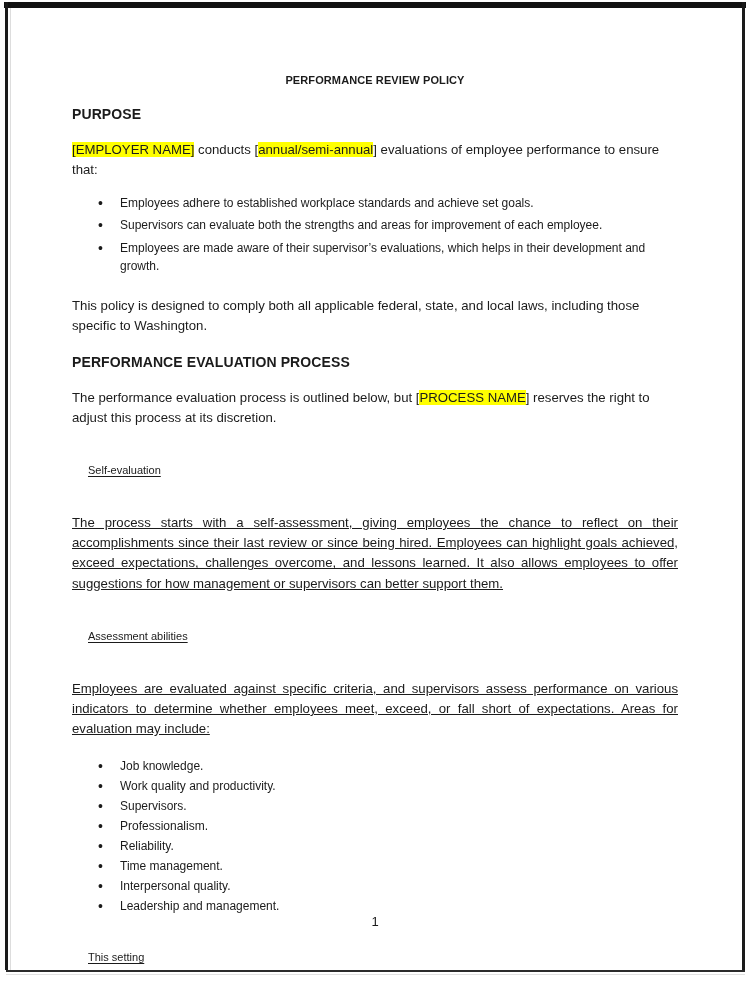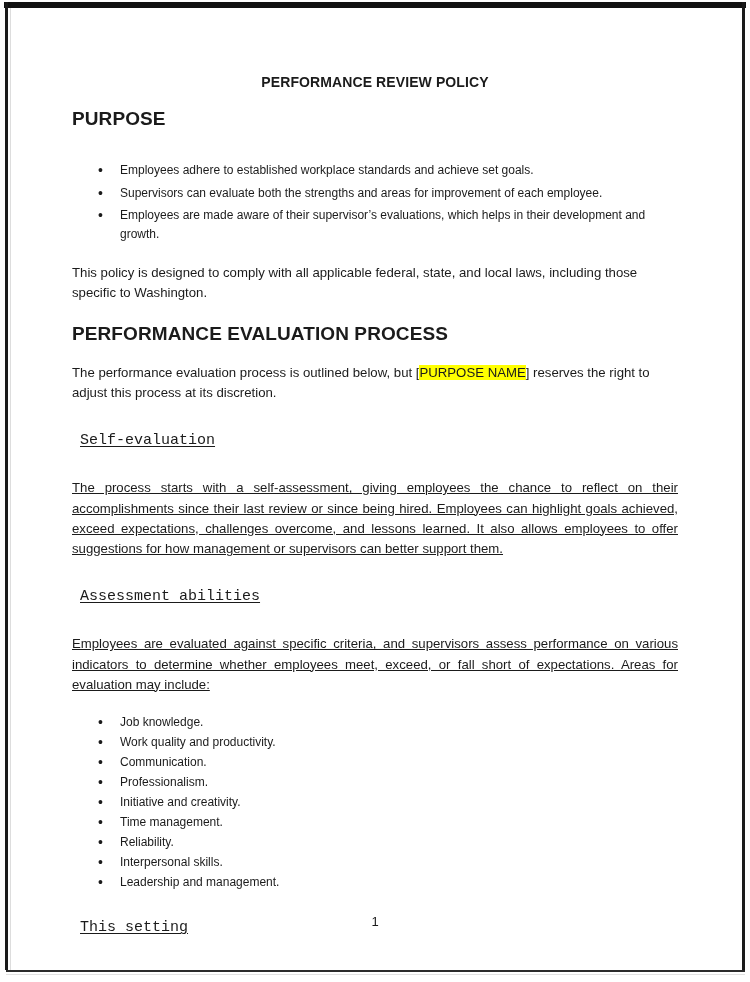--- a/index.html
+++ b/index.html
@@ -64,56 +64,55 @@
     position: absolute;
     left: 72px;
     top: 0;
     width: 606px;      
     height: 982px;
     color: #1b1b1b;
   }
 
   .doc-title {
     text-align: center;
+    font-size: 11px;
+    font-weight: bold;
+    letter-spacing: 0.1px;
+    margin: 0;
+    position: absolute;
+    top: 74px;
+    left: 0;
+    width: 606px;
+  }
+
+  .flow {
+    position: absolute;
+    top: 104px;
+    left: 0;
+    width: 606px;
+  }
+
+  h2.section-heading {
     font-size: 14px;
     font-weight: bold;
     letter-spacing: 0.1px;
-    margin: 0;
-    position: absolute;
-    top: 74px;
-    left: 0;
-    width: 606px;
-  }
-
-  .flow {
-    position: absolute;
-    top: 104px;
-    left: 0;
-    width: 606px;
-  }
-
-  h2.section-heading {
-    font-size: 19px;
-    font-weight: bold;
-    letter-spacing: 0.1px;
     margin: 0 0 0 0;
     padding: 0;
     line-height: 1.55;
   }
 
   h3.sub-heading {
-    font-size: 15px;
+    font-size: 11px;
     font-weight: normal;
     text-decoration: underline;
     text-underline-offset: 2px;
-    margin: 8px;
+    margin: 16px;
     padding: 0;
     line-height: 1.55;
     display: inline-block;
-    font-family: Liberation Mono, monospace;
   }
   .sub-heading-wrap { line-height: 1.55; }
 
   p.para {
     font-size: 13.2px;
     line-height: 1.53;
     margin: 0;
     padding: 0;
   }
   p.para.justify {
@@ -181,40 +180,41 @@
 
 <div class="doc">
 
   <div class="doc-title">PERFORMANCE REVIEW POLICY</div>
 
   <div class="flow">
 
     <h2 class="section-heading">PURPOSE</h2>
     <div class="gap-14"></div>
 
+    <p class="para"><mark class="hl">[EMPLOYER NAME]</mark><span> conducts [</span><mark class="hl">annual/semi-annual</mark><span>] evaluations of employee performance to ensure that:</span></p>
 
     <div class="gap-14"></div>
 
     <ul class="bullets">
       <li>Employees adhere to established workplace standards and achieve set goals.</li>
       <li>Supervisors can evaluate both the strengths and areas for improvement of each employee.</li>
       <li>Employees are made aware of their supervisor’s evaluations, which helps in their development and growth.</li>
     </ul>
 
     <div class="gap-16"></div>
 
-    <p class="para">This policy is designed to comply with all applicable federal, state, and local laws, including those specific to Washington.</p>
+    <p class="para">This policy is designed to comply both all applicable federal, state, and local laws, including those specific to Washington.</p>
 
     <div class="gap-16"></div>
 
     <h2 class="section-heading">PERFORMANCE EVALUATION PROCESS</h2>
 
     <div class="gap-14"></div>
 
-    <p class="para"><span>The performance evaluation process is outlined below, but [</span><mark class="hl">PURPOSE NAME</mark><span>] reserves the right to adjust this process at its discretion.</span></p>
+    <p class="para"><span>The performance evaluation process is outlined below, but [</span><mark class="hl">PROCESS NAME</mark><span>] reserves the right to adjust this process at its discretion.</span></p>
 
     <div class="gap-18"></div>
 
     <div class="sub-heading-wrap">
       <h3 class="sub-heading">Self-evaluation</h3>
     </div>
 
     <div class="gap-18"></div>
 
     <p class="para justify">The process starts with a self-assessment, giving employees the chance to reflect on their accomplishments since their last review or since being hired. Employees can highlight goals achieved, exceed expectations, challenges overcome, and lessons learned. It also allows employees to offer suggestions for how management or supervisors can better support them.</p>
@@ -227,26 +227,25 @@
 
     <div class="gap-18"></div>
 
     <p class="para justify">Employees are evaluated against specific criteria, and supervisors assess performance on various indicators to determine whether employees meet, exceed, or fall short of expectations. Areas for evaluation may include:</p>
 
     <div class="gap-18"></div>
 
     <ul class="bullets tight">
       <li>Job knowledge.</li>
       <li>Work quality and productivity.</li>
-      <li>Communication.</li>
+      <li>Supervisors.</li>
       <li>Professionalism.</li>
-      <li>Initiative and creativity.</li>
+      <li>Reliability.</li>
       <li>Time management.</li>
-      <li>Reliability.</li>
-      <li>Interpersonal skills.</li>
+      <li>Interpersonal quality.</li>
       <li>Leadership and management.</li>
     </ul>
 
     <div class="gap-16"></div>
 
     <div class="sub-heading-wrap">
       <h3 class="sub-heading">This setting</h3>
     </div>
 
     <div class="gap-18"></div>

